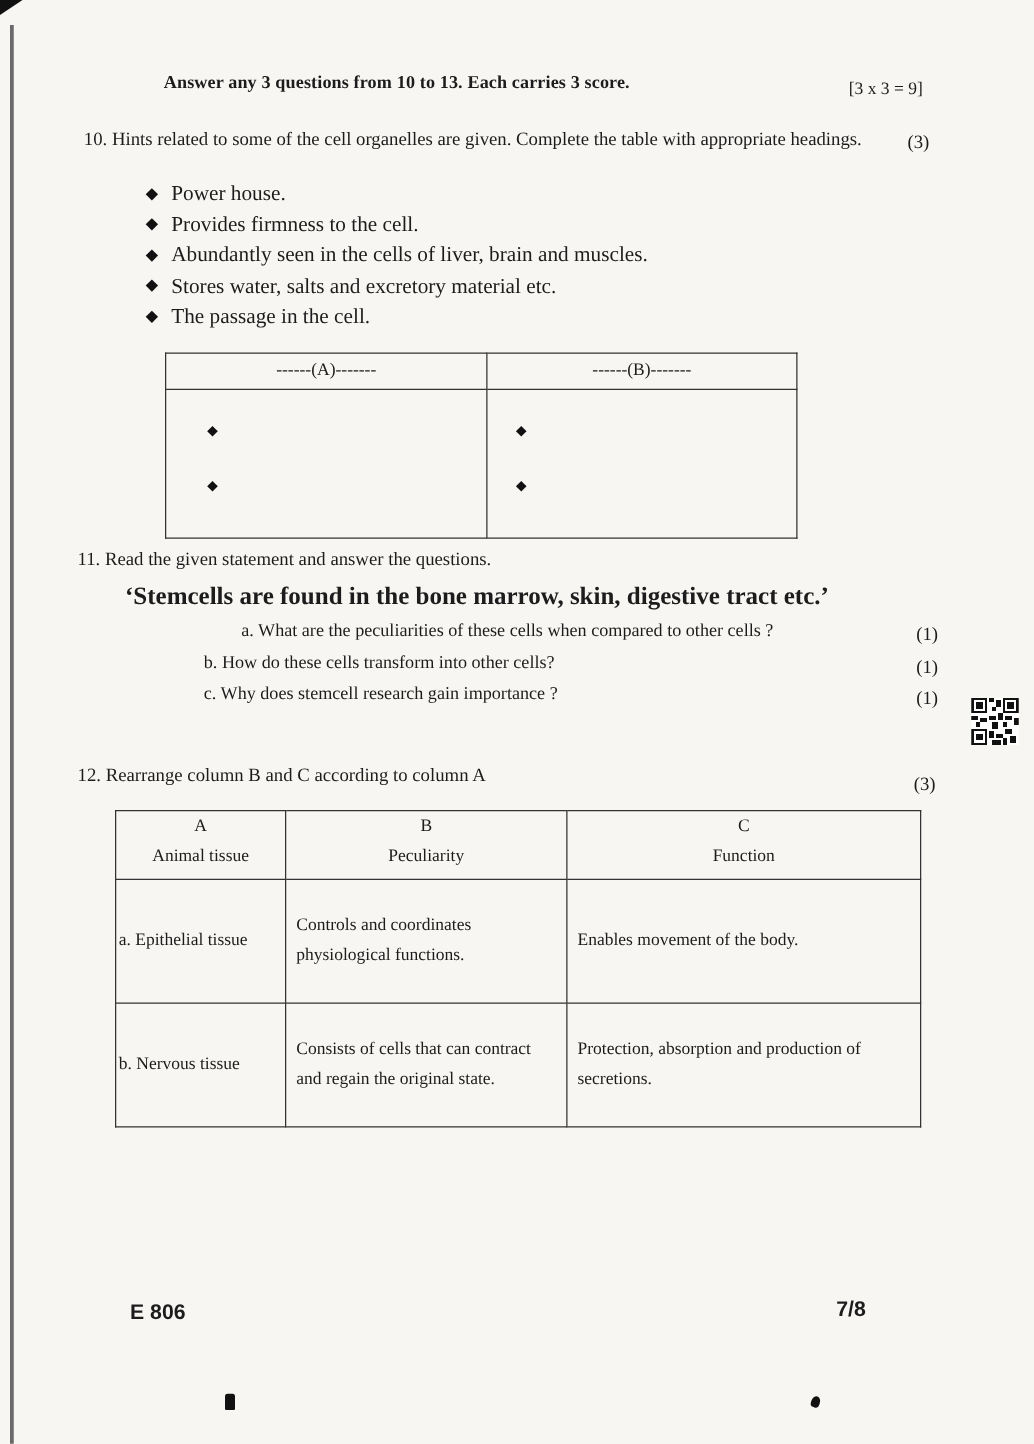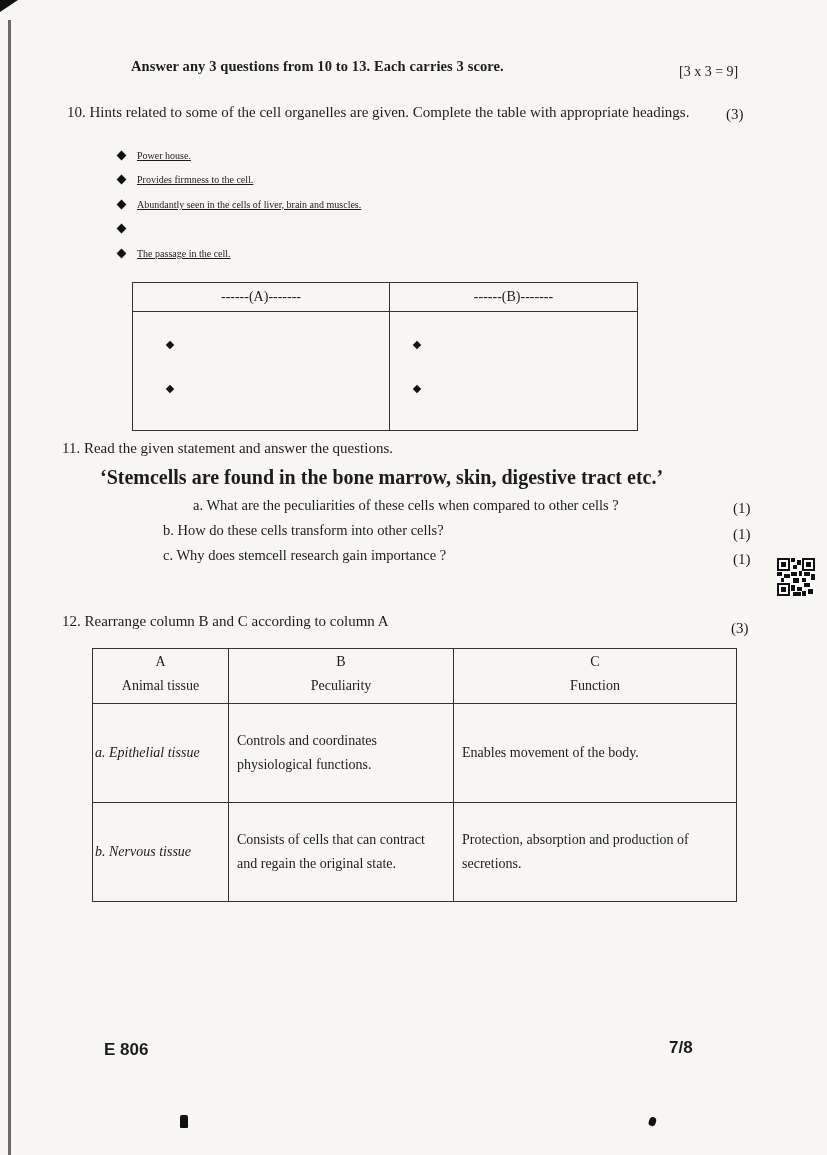--- a/index.html
+++ b/index.html
@@ -16,41 +16,41 @@
   .left-rule {
     position: absolute; left: 8px; top: 20px; width: 3px; height: 1135px;
     background: #6a6a6a;
   }
   .abs { position: absolute; white-space: nowrap; }
   .instr { left: 131px; top: 58px; font-size: 14.5px; font-weight: bold; letter-spacing: 0.1px; }
   .score { left: 679px; top: 64px; font-size: 14px; }
   .q { font-size: 15px; }
   .marks { font-size: 15px; }
   .bullets { position: absolute; left: 118px; top: 143px; list-style: none; margin: 0; padding: 0; }
-  .bullets li { height: 24.5px; font-size: 10px; display: flex; align-items: center; text-decoration: underline; }
+  .bullets li { height: 24.5px; font-size: 17px; display: flex; align-items: center; }
   .bullets .dot { display: inline-block; width: 7px; height: 7px; background: #111; transform: rotate(45deg); margin-right: 12px; }
 
   table { border-collapse: collapse; position: absolute; }
   .t1 { left: 132px; top: 282px; width: 506px; }
   .t1 td, .t1 th { border: 1.5px solid #333; font-weight: normal; font-size: 14px; }
   .t1 th { height: 26px; text-align: center; }
   .t1 td { height: 90px; vertical-align: top; padding: 0; }
   .t1 .dots { padding: 30px 0 0 34px; }
   .t1 .dots span { display: block; width: 6px; height: 6px; background: #111; transform: rotate(45deg); margin-bottom: 38px; }
 
   .stmt { left: 100px; top: 466px; font-size: 20px; font-weight: bold; }
   .sub { font-size: 14.5px; }
 
   .qr { position: absolute; left: 777px; top: 558px; width: 38px; height: 38px; }
 
   .t2 { left: 92px; top: 648px; width: 645px; }
   .t2 td, .t2 th { border: 1.5px solid #333; font-weight: normal; font-size: 14px; line-height: 24px; }
   .t2 th { height: 52px; text-align: center; vertical-align: top; }
   .t2 td { height: 98px; vertical-align: middle; padding: 0 8px; }
-  .t2 td.c1 { padding-left: 2px; font-style: italic; }
+  .t2 td.c1 { padding-left: 2px; }
   .t2 .hA { display: block; }
   .footer { font-family: "Liberation Sans", "DejaVu Sans", sans-serif; font-weight: bold; font-size: 17px; }
   .smudge1 { position: absolute; left: 180px; top: 1115px; width: 8px; height: 13px; background: #111; border-radius: 2px 2px 1px 1px; }
   .smudge2 { position: absolute; left: 649px; top: 1117px; width: 7px; height: 9px; background: #111; border-radius: 50% 50% 40% 40%; transform: rotate(20deg); }
 </style>
 </head>
 <body>
 
 <div class="corner"></div>
 <div class="left-rule"></div>
@@ -69,20 +69,21 @@
   <li>
       <span class="dot"></span>
       <span>Provides firmness to the cell.</span>
     </li>
   <li>
       <span class="dot"></span>
       <span>Abundantly seen in the cells of liver, brain and  muscles.</span>
     </li>
   <li>
       <span class="dot"></span>
+      <span>Stores water, salts and excretory material etc.</span>
     </li>
   <li>
       <span class="dot"></span>
       <span>The passage in the cell.</span>
     </li>
 </ul>
 
 <table class="t1">
   <tbody>
       <tr>

